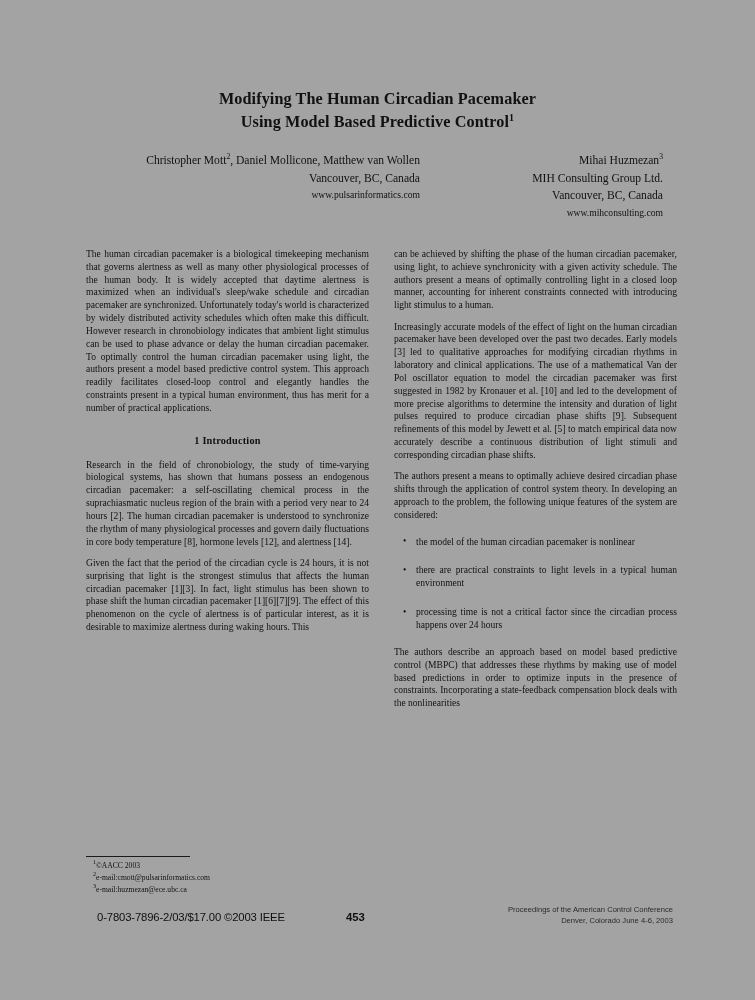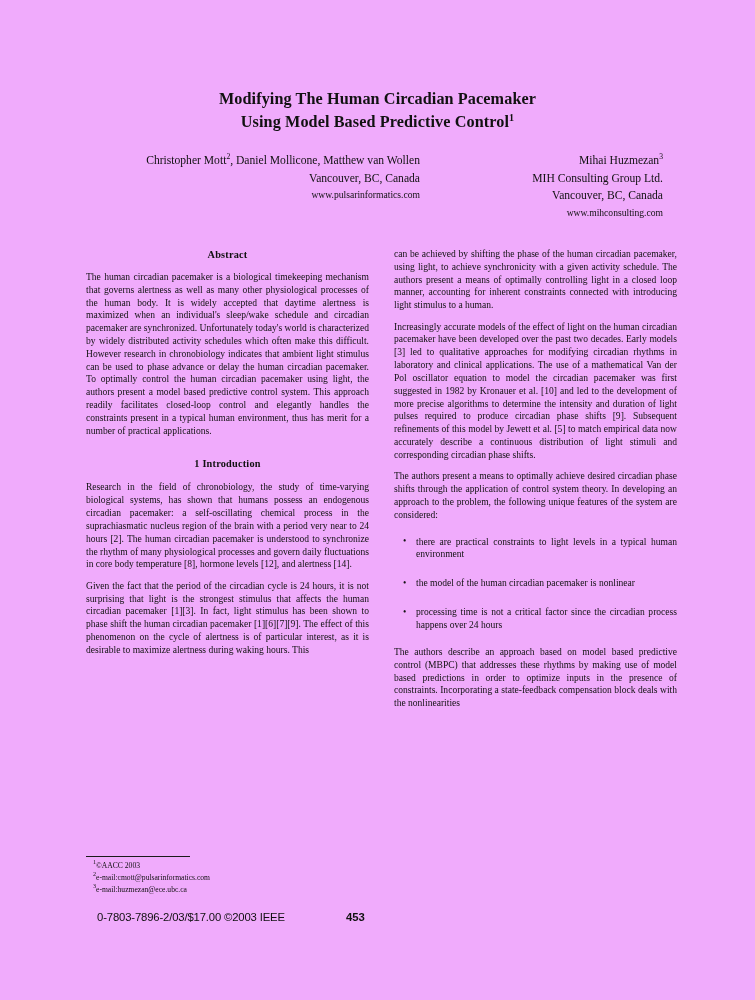--- a/index.html
+++ b/index.html
@@ -4,21 +4,21 @@
 <style>
   html, body {
     margin: 0;
     padding: 0;
     background: #ffffff;
   }
   .page {
     position: relative;
     width: 755px;
     height: 1000px;
-    background: #f0abfc;
+    background: #a3a3a3;
     overflow: hidden;
     font-family: "Liberation Serif", "DejaVu Serif", serif;
     color: #111111;
   }
 
   
   .title-block {
     position: absolute;
     left: 86px;
     top: 88px;
@@ -185,42 +185,45 @@
     </div>
     <div class="author-group right">
       <div class="names"><span>Mihai Huzmezan</span><sup>3</sup><span></span></div>
       <div>MIH Consulting Group Ltd.</div>
       <div>Vancouver, BC, Canada</div>
       <div class="url">www.mihconsulting.com</div>
     </div>
   </div>
 
   <div class="col left">
-    <div class="sec-head">Abstract</div>
     <p class="para">The human circadian pacemaker is a biological timekeeping mechanism that governs alertness as well as many other physiological processes of the human body.  It is widely accepted that daytime alertness is maximized when an individual's sleep/wake schedule and circadian pacemaker are synchronized. Unfortunately today's world is characterized by widely distributed activity schedules which often make this difficult.  However research in chronobiology indicates that ambient light stimulus can be used to phase advance or delay the human circadian pacemaker.  To optimally control the human circadian pacemaker using light, the authors present a model based predictive control system.  This approach readily facilitates closed-loop control and elegantly handles the constraints present in a typical human environment, thus has merit for a number of practical applications.</p>
     <div class="sec-head numbered">1   Introduction</div>
     <p class="para">Research in the field of chronobiology, the study of time-varying biological systems, has shown that humans possess an endogenous circadian pacemaker: a self-oscillating chemical process in the suprachiasmatic nucleus region of the brain with a period very near to 24 hours [2]. The human circadian pacemaker is understood to synchronize the rhythm of many physiological processes and govern daily fluctuations in core body temperature [8], hormone levels [12], and alertness [14].</p>
     <p class="para tight">Given the fact that the period of the circadian cycle is 24 hours, it is not surprising that light is the strongest stimulus that affects the human circadian pacemaker [1][3].   In fact, light stimulus has been shown to phase shift the human circadian pacemaker [1][6][7][9]. The effect of this phenomenon on the cycle of alertness is of particular interest, as it is desirable to maximize alertness during waking hours. This</p>
   </div>
 
   <div class="col right">
     <p class="para">can be achieved by shifting the phase of the human circadian pacemaker, using light, to achieve synchronicity with a given activity schedule.  The authors present a means of optimally controlling light in a closed loop manner, accounting for inherent constraints connected with introducing light stimulus to a human.</p>
     <p class="para">Increasingly accurate models of the effect of light on the human circadian pacemaker have been developed over the past two decades.   Early models [3] led to qualitative approaches for modifying circadian rhythms in laboratory and clinical applications.   The use of a mathematical Van der Pol oscillator equation to model the circadian pacemaker was first suggested in 1982 by Kronauer et al. [10] and led to the development of more precise algorithms to determine the intensity and duration of light pulses required to produce circadian phase shifts [9]. Subsequent refinements of this model by Jewett et al. [5] to match empirical data now accurately describe a continuous distribution of light stimuli and corresponding circadian phase shifts.</p>
     <p class="para">The authors present a means to optimally achieve desired circadian phase shifts through the application of control system theory.  In developing an approach to the problem, the following unique features of the system are considered:</p>
     <ul class="bullets">
+      <li>the model of the human circadian pacemaker is nonlinear</li>
       <li>there are practical constraints to light levels in a typical human environment</li>
-      <li>the model of the human circadian pacemaker is nonlinear</li>
       <li>processing time is not a critical factor since the circadian process happens over 24 hours</li>
     </ul>
     <p class="para tight">The authors describe an approach based on model based predictive control (MBPC) that addresses these rhythms by making use of model based predictions in order to optimize inputs in the presence of constraints. Incorporating a state-feedback compensation block deals with the nonlinearities</p>
   </div>
 
   <div class="footnote-rule"></div>
   <div class="footnotes">
     <div class="fn-line"><sup>1</sup><span>©AACC 2003</span></div>
     <div class="fn-line"><sup>2</sup><span>e-mail:cmott@pulsarinformatics.com</span></div>
     <div class="fn-line"><sup>3</sup><span>e-mail:huzmezan@ece.ubc.ca</span></div>
   </div>
 
   <div class="footer-left">0-7803-7896-2/03/$17.00 ©2003 IEEE</div>
   <div class="footer-page">453</div>
+  <div class="footer-right">
+    <div>Proceedings of the American Control Conference</div>
+    <div>Denver, Colorado June 4-6, 2003</div>
+  </div>
 
 </div>
 
 </body></html>

